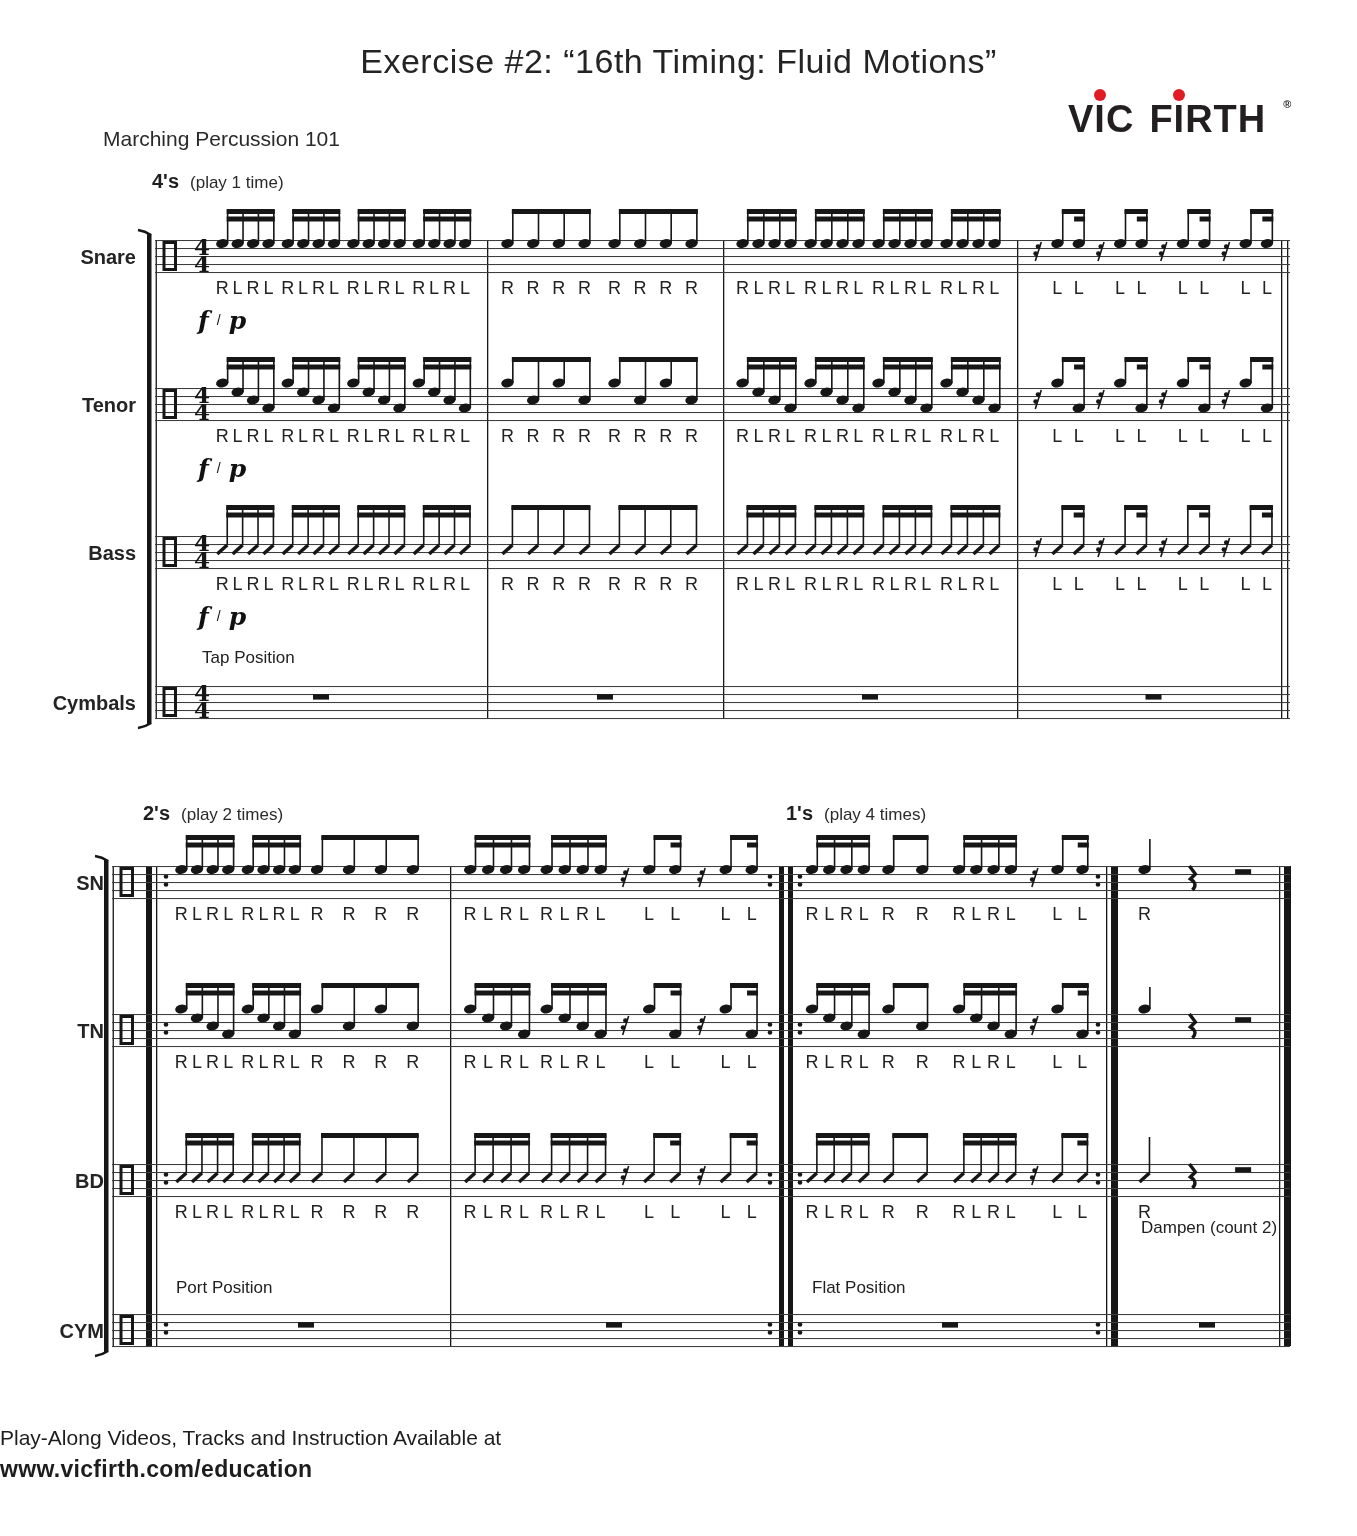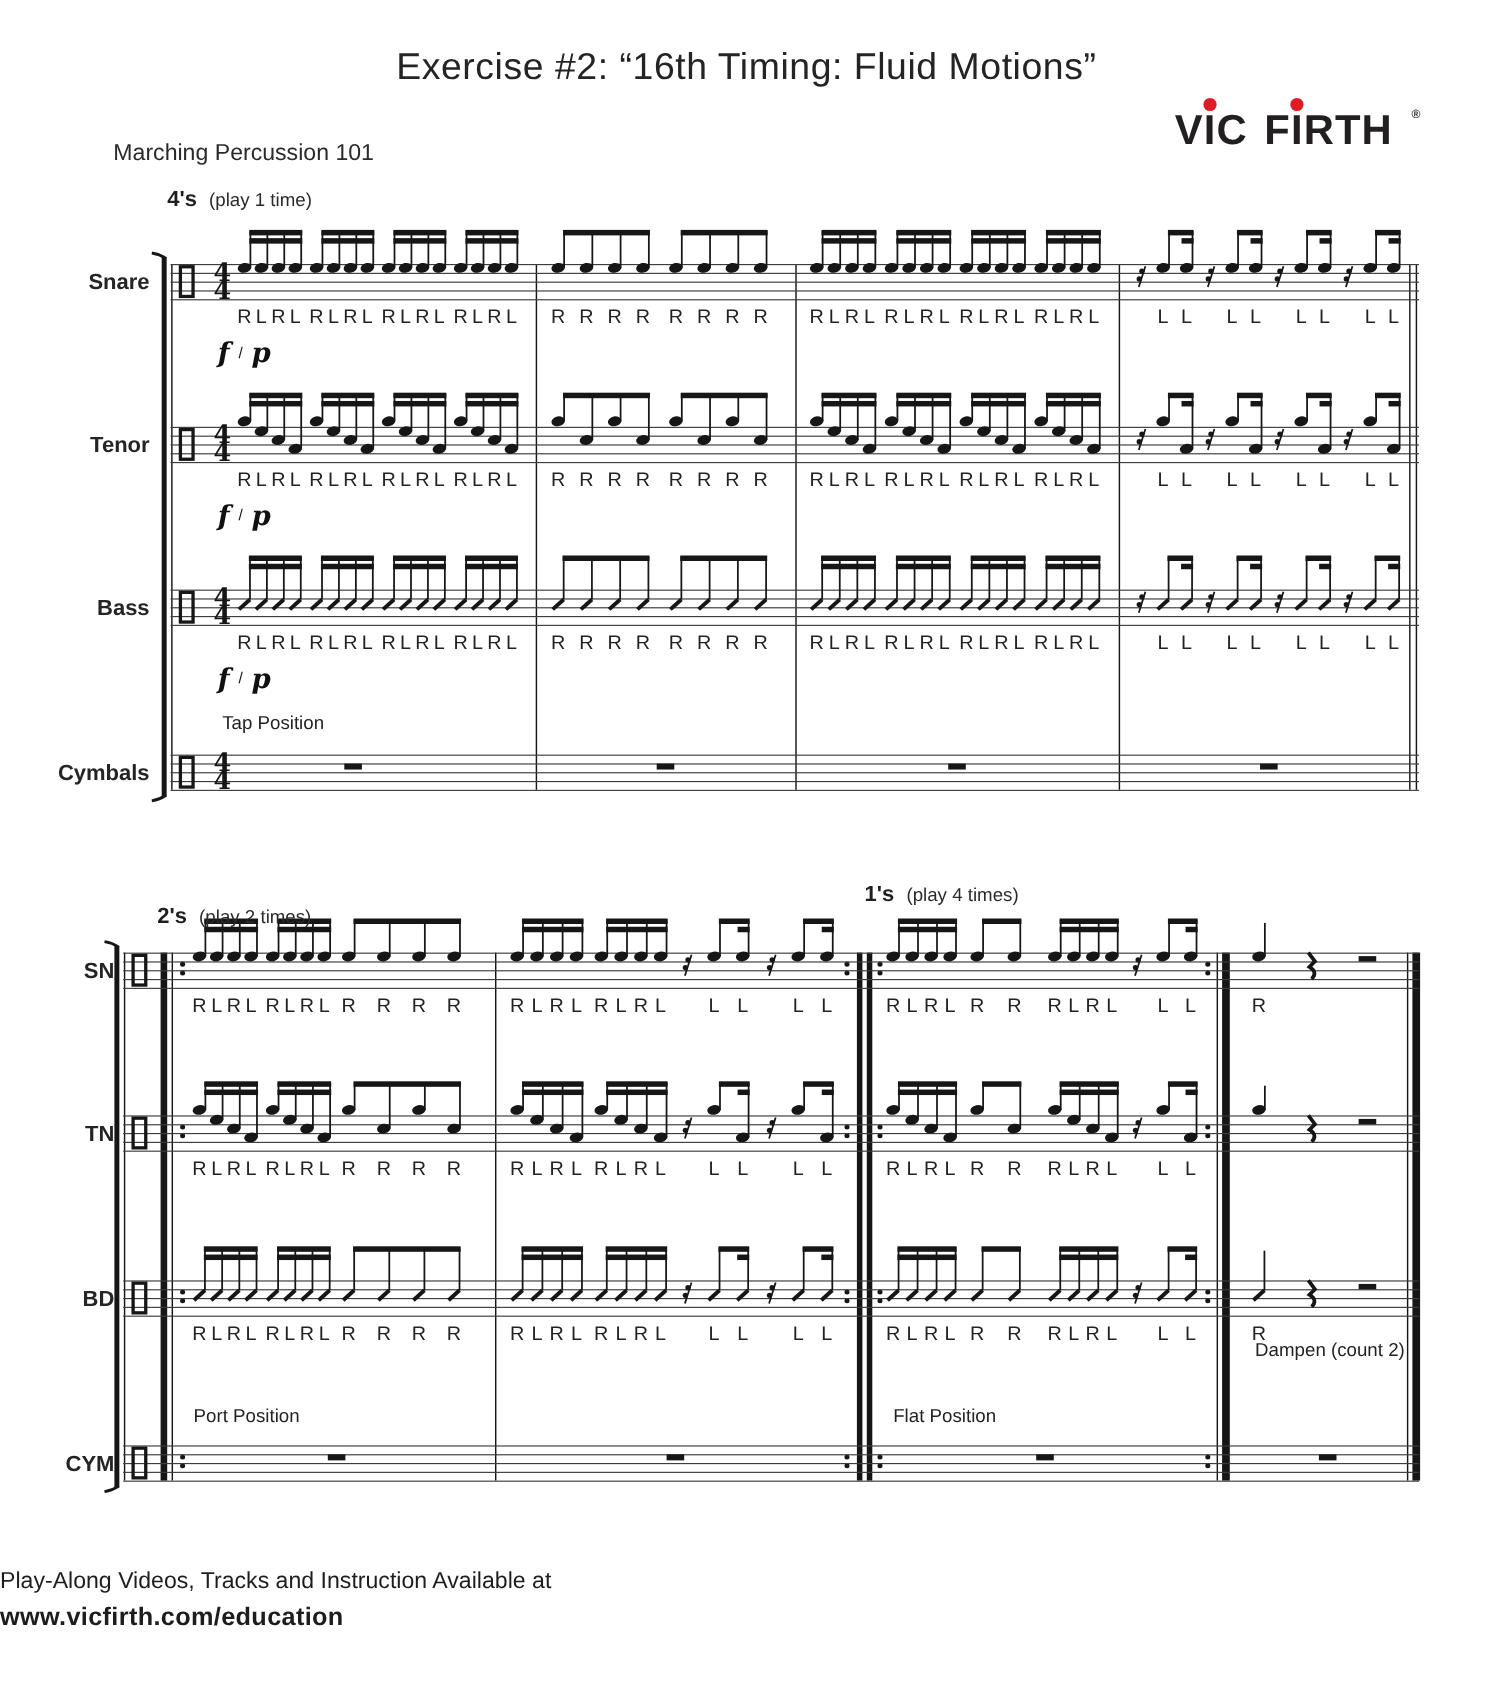--- a/index.html
+++ b/index.html
@@ -1137,21 +1137,21 @@
       <span class="logo-letter">T</span>
       <span class="logo-letter">H</span>
     </span>
     <span class="reg-mark">®</span>
   </div>
 
 <div class="abs chrome sec-header" style="left:152px;top:170px;">
   <span class="sec-bold">4's</span>
   <span class="sec-note">(play 1 time)</span>
 </div>
-<div class="abs chrome sec-header" style="left:143px;top:802px;margin-top:20px;">
+<div class="abs chrome sec-header" style="left:143px;top:802px;">
   <span class="sec-bold">2's</span>
   <span class="sec-note">(play 2 times)</span>
 </div>
 <div class="abs chrome sec-header" style="left:786px;top:802px;">
   <span class="sec-bold">1's</span>
   <span class="sec-note">(play 4 times)</span>
 </div>
 
 <div class="abs chrome staff-label" style="left:18px;top:246px;width:118px;">Snare</div>
 <div class="abs chrome staff-label" style="left:18px;top:394px;width:118px;">Tenor</div>

